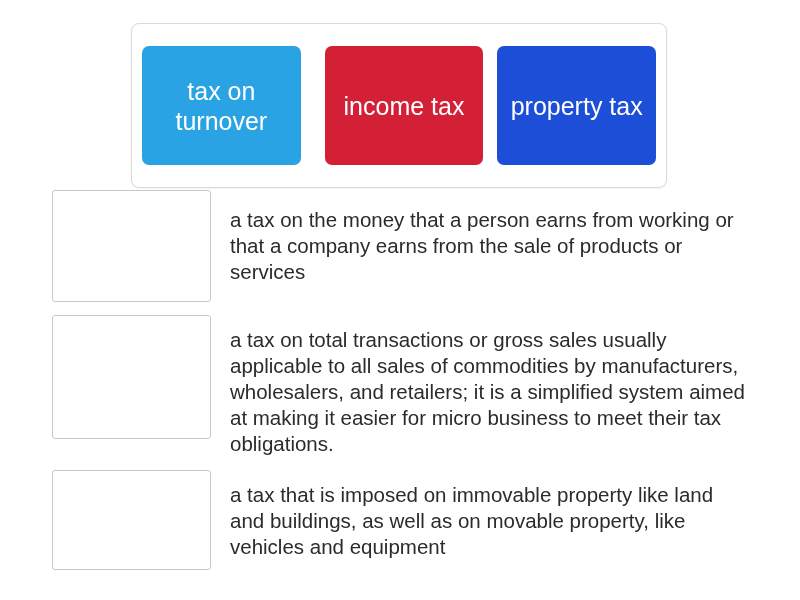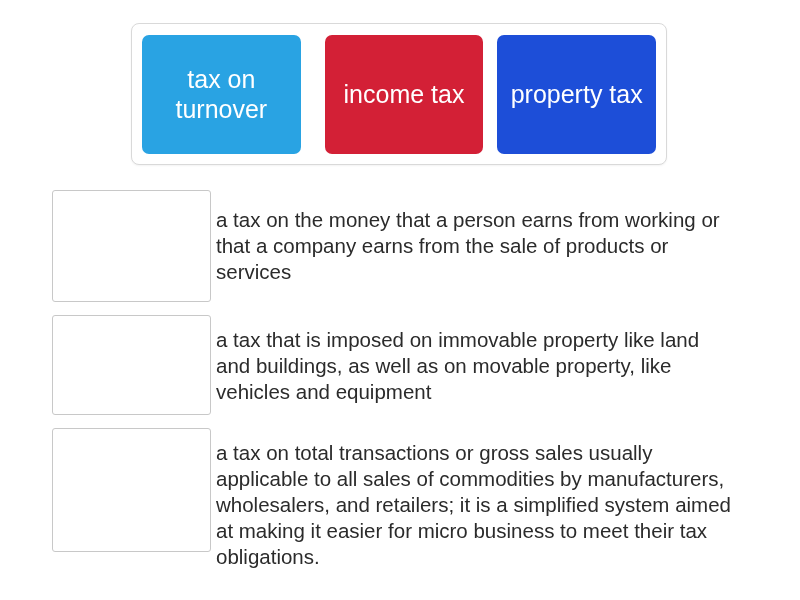--- a/index.html
+++ b/index.html
@@ -18,21 +18,21 @@
     height: 600px;
     background: #ffffff;
   }
 
   
   .tray {
     position: absolute;
     left: 131px;
     top: 23px;
     width: 536px;
-    height: 142px;
+    height: 165px;
     background: #ffffff;
     border: 1px solid #d9d9d9;
     border-radius: 8px;
     box-sizing: border-box;
     display: flex;
     align-items: center;
     justify-content: flex-start;
     padding: 0 10px;
     gap: 14px;
     box-shadow: 0 1px 2px rgba(0,0,0,0.05);
@@ -81,21 +81,21 @@
     border-radius: 3px;
     background: #ffffff;
     box-sizing: border-box;
     flex: 0 0 auto;
   }
 
   .row-2 .dropzone { min-height: 124px; }
   .row-3 .dropzone { min-height: 100px; }
 
   .definition {
-    margin-left: 5px;
+    margin-left: 19px;
     font-size: 20.5px;
     line-height: 26px;
     color: #2b2b2b;
     padding-top: 17px;
     max-width: 520px;
   }
 
   .row-2 .definition { padding-top: 12px; }
   .row-3 .definition { padding-top: 12px; }
 </style>
@@ -118,28 +118,28 @@
 
   <div class="rows">
 
     <div class="row row-1">
       <div class="dropzone">
         <span></span>
       </div>
       <div class="definition">a tax on the money that a person earns from working or that a company earns from the sale of products or services</div>
     </div>
 
+    <div class="row row-2">
+      <div class="dropzone">
+        <span></span>
+      </div>
+      <div class="definition">a tax on total transactions or gross sales usually applicable to all sales of commodities by manufacturers, wholesalers, and retailers; it is a simplified system aimed at making it easier for micro business to meet their tax obligations.</div>
+    </div>
+
     <div class="row row-3">
       <div class="dropzone">
         <span></span>
       </div>
       <div class="definition">a tax that is imposed on immovable property like land and buildings, as well as on movable property, like vehicles and equipment</div>
     </div>
 
-    <div class="row row-2">
-      <div class="dropzone">
-        <span></span>
-      </div>
-      <div class="definition">a tax on total transactions or gross sales usually applicable to all sales of commodities by manufacturers, wholesalers, and retailers; it is a simplified system aimed at making it easier for micro business to meet their tax obligations.</div>
-    </div>
-
   </div>
 </div>
 
 </body></html>

